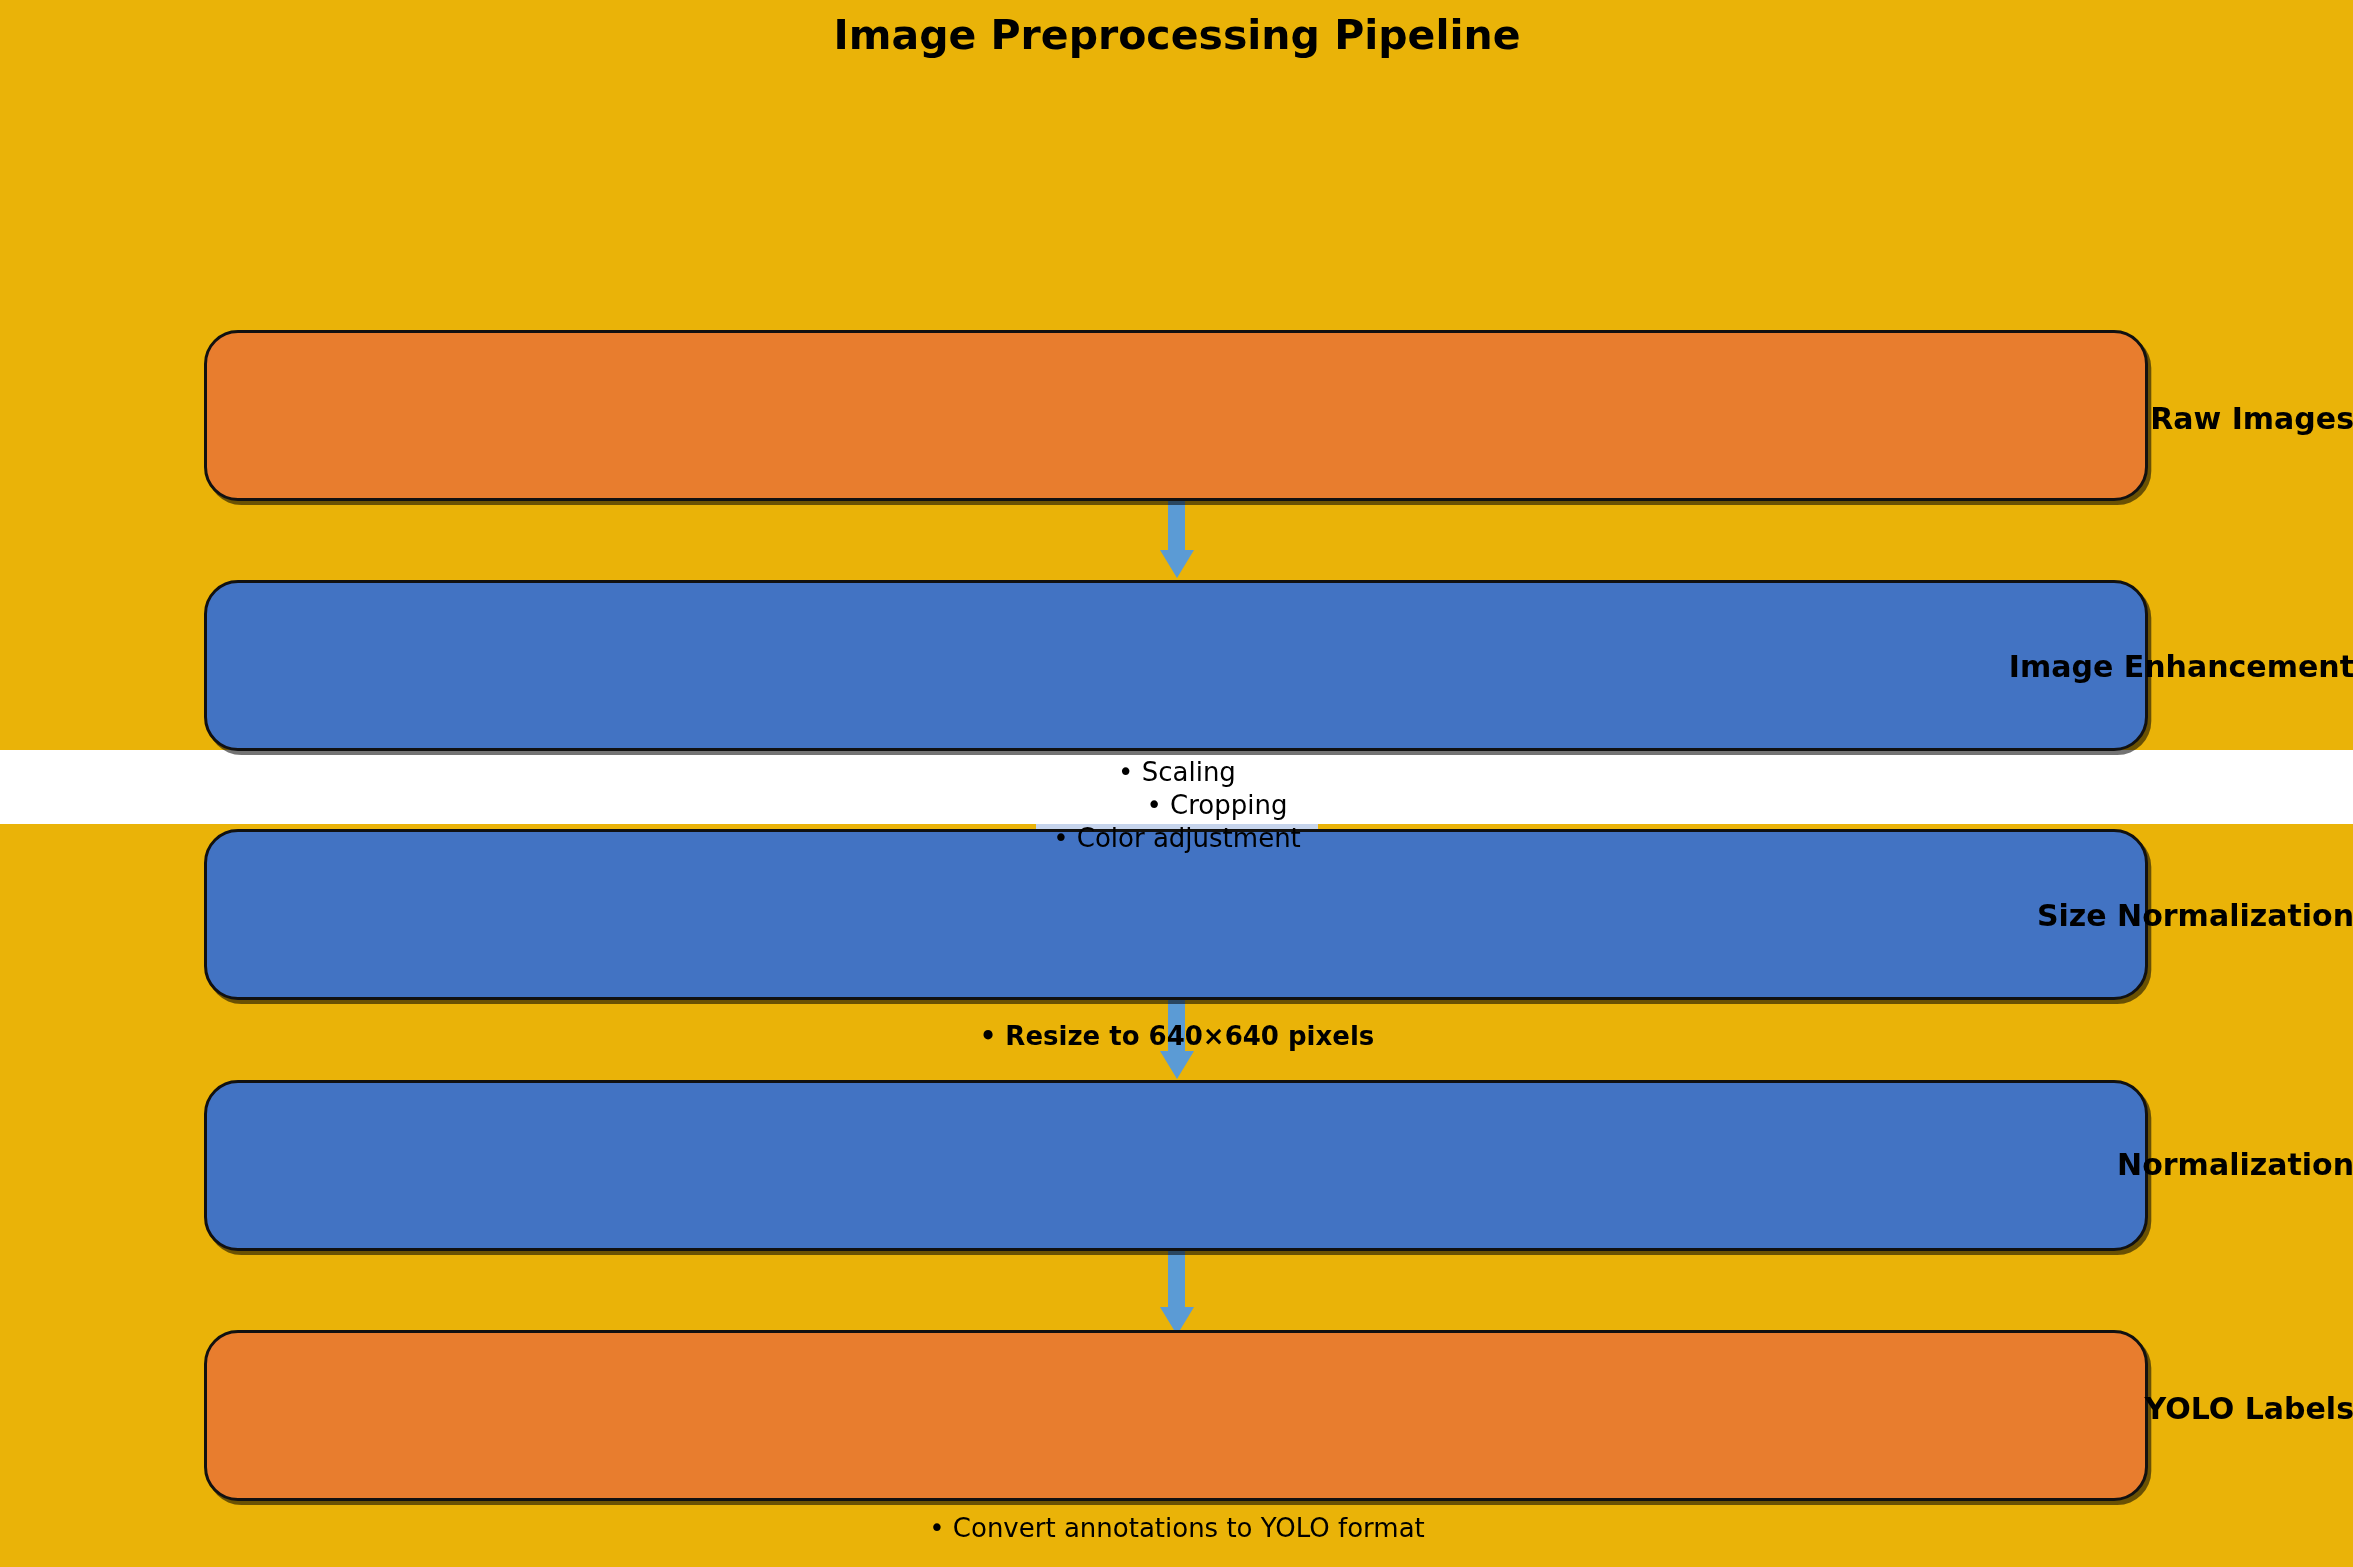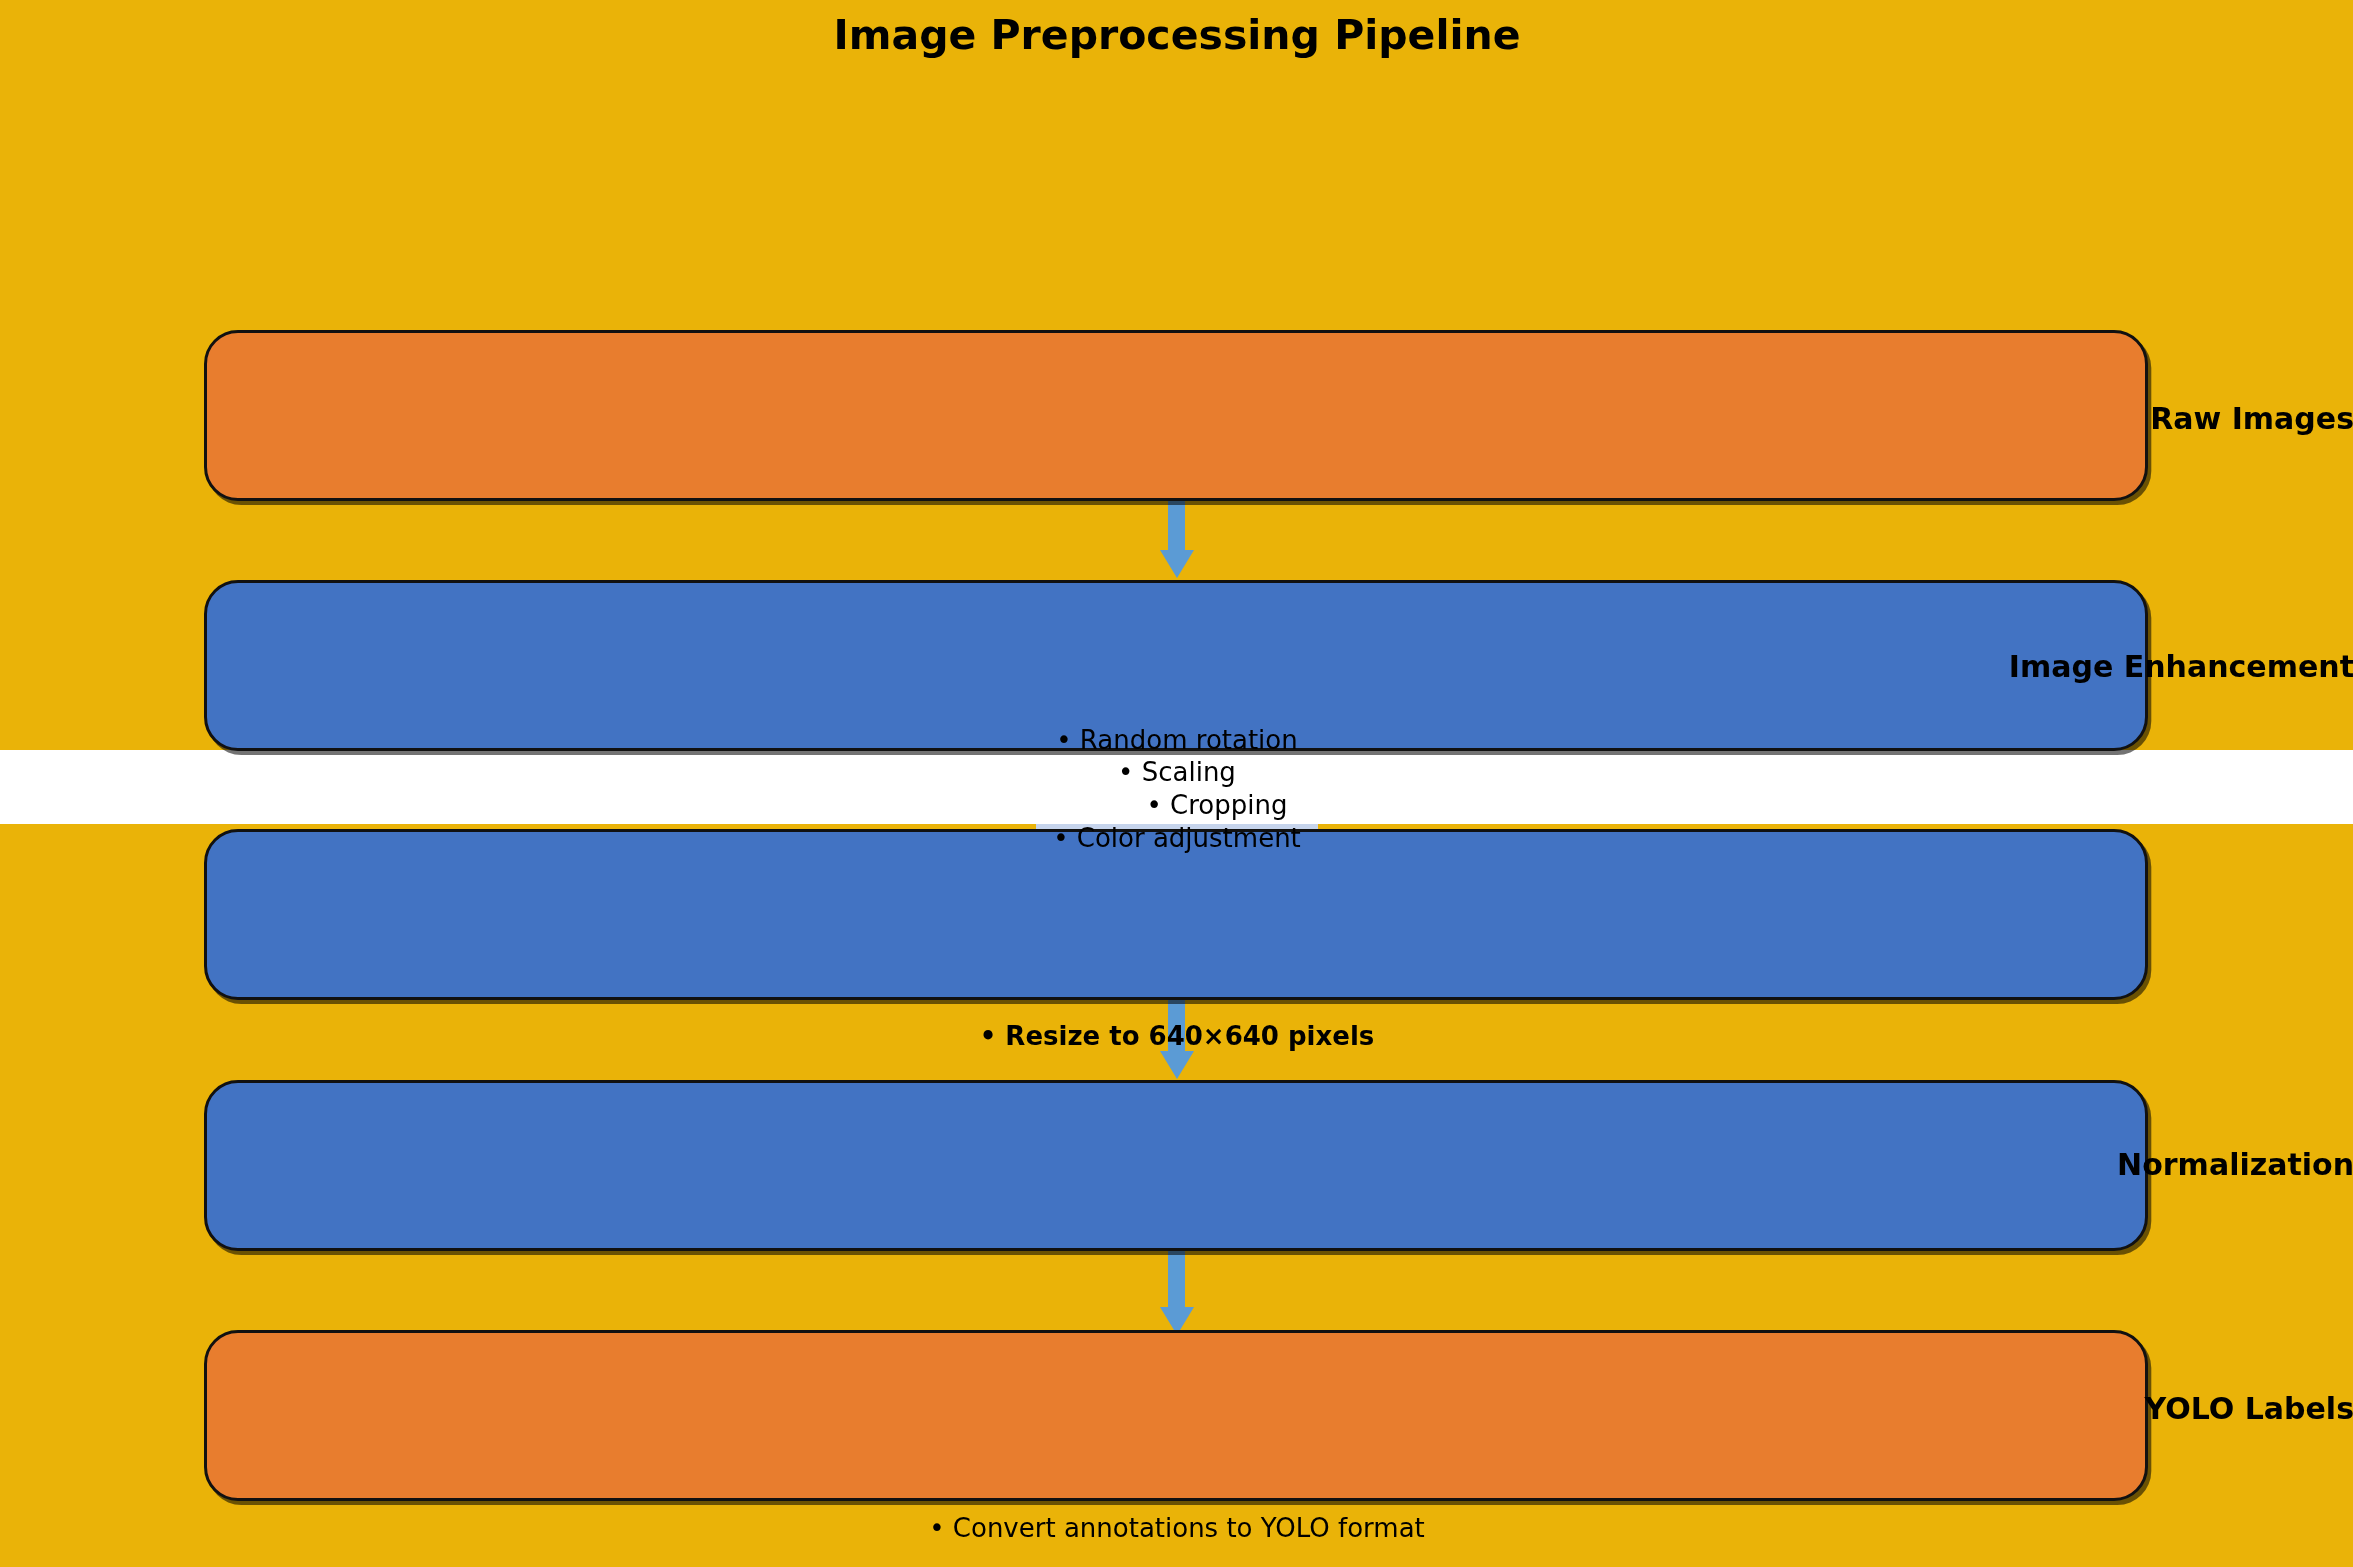--- a/index.html
+++ b/index.html
@@ -141,28 +141,28 @@
 
   <div class="gap-strip" style="top:750px; height:74px;"></div>
 
   <div class="stage-box orange" style="top:330px; height:171px;"></div>
   <div class="stage-label" style="top:401px;">Raw Images</div>
 
   <div class="stage-box blue" style="top:580px; height:171px;"></div>
   <div class="stage-label" style="top:649px;">Image Enhancement</div>
 
   <div class="stage-box blue" style="top:829px; height:171px;"></div>
+  <div class="stage-label" style="top:898px;">Size Normalization</div>
 
   <div class="stage-box blue" style="top:1080px; height:171px;"></div>
   <div class="stage-label" style="top:1147px;">Normalization</div>
 
   <div class="stage-box orange" style="top:1330px; height:171px;"></div>
   <div class="stage-label" style="top:1391px;">YOLO Labels</div>
 
-  <div class="detail-text" style="top:724px;">• Random rotation</div>
   <div class="detail-text" style="top:756px;">• Scaling</div>
   <div class="detail-text" style="top:789px;margin-left:40px;">• Cropping</div>
   <div class="detail-text" style="top:822px;">• Color adjustment</div>
 
   <div class="detail-text" style="top:1020px;font-weight:bold;">• Resize to 640×640 pixels</div>
 
 
   <div class="detail-text" style="top:1512px;">• Convert annotations to YOLO format</div>
 
 </div>

